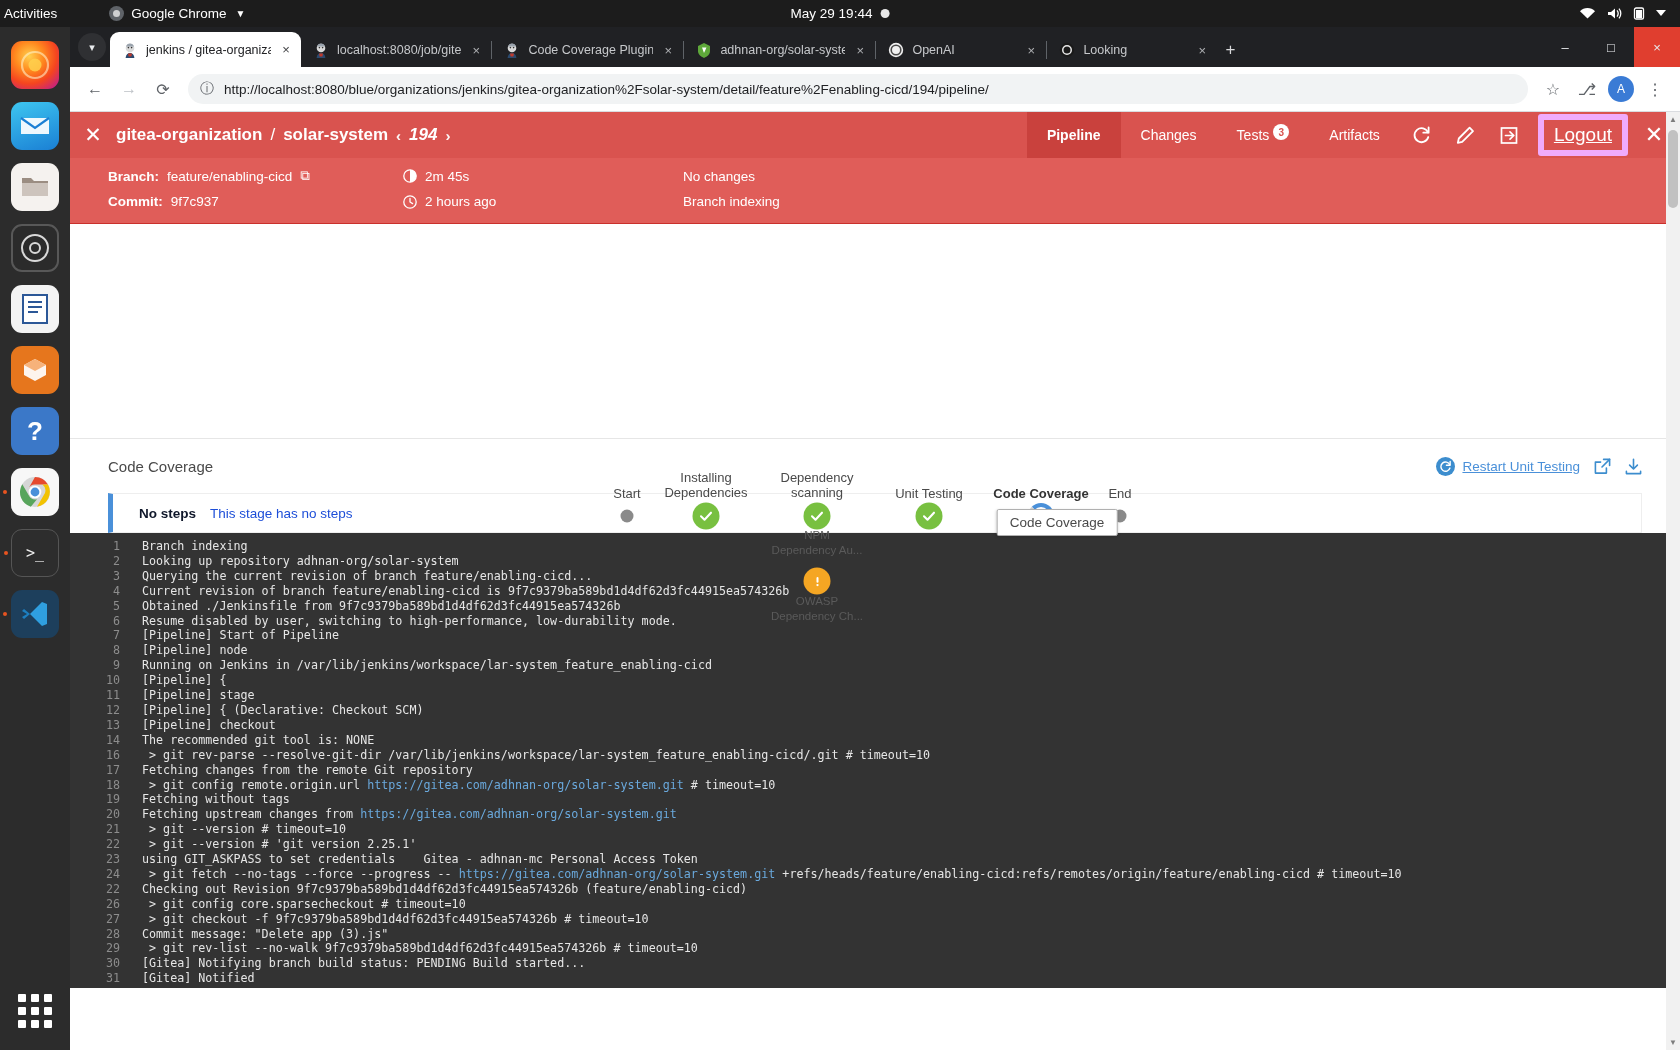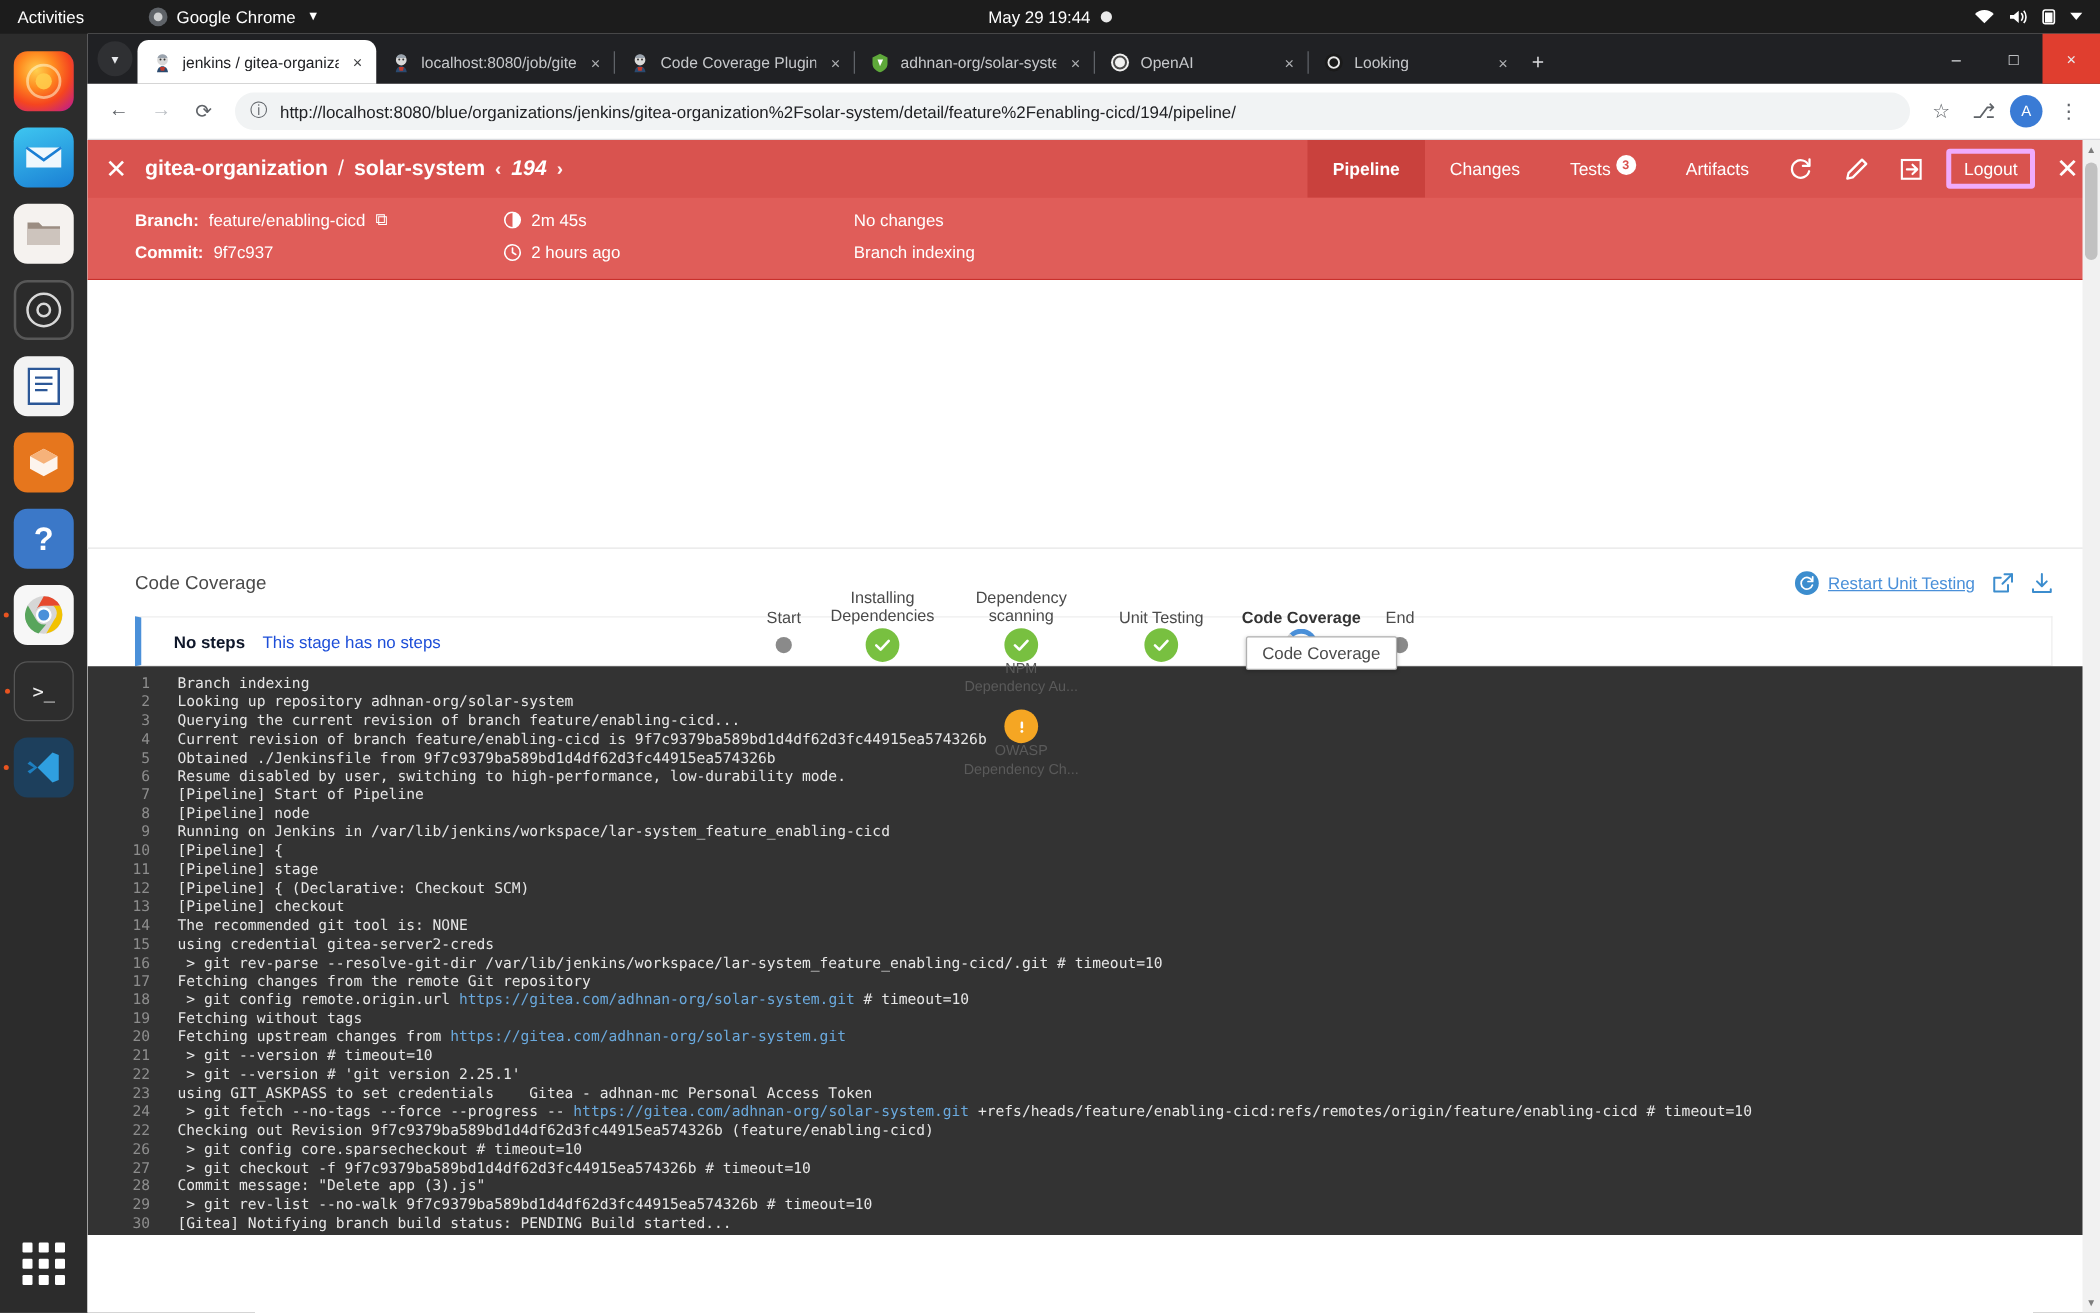--- a/index.html
+++ b/index.html
@@ -10,21 +10,21 @@
     background: #1c1c1c;
   }
 
   
   .gnome-topbar {
     position: absolute; top: 0; left: 0; width: 1680px; height: 27px;
     background: #1c1c1c; color: #ffffff;
     display: flex; align-items: center;
     font-size: 13.5px;
   }
-  .gnome-activities { margin-left: 14px; }
+  .gnome-activities { margin-left: 4px; }
   .gnome-app { display: flex; align-items: center; gap: 7px; margin-left: 52px; }
   .chrome-dot {
     width: 15px; height: 15px; border-radius: 50%;
     background: #5f6368; position: relative;
   }
   .chrome-dot::after {
     content: ""; position: absolute; left: 4px; top: 4px;
     width: 7px; height: 7px; border-radius: 50%; background: #cfd0d1;
   }
   .gnome-caret { font-size: 10px; margin-left: 2px; }
@@ -164,22 +164,22 @@
     background: #ffffff; color: #d9534f; border-radius: 50%;
     width: 16px; height: 16px; font-size: 10px; font-weight: bold;
     display: flex; align-items: center; justify-content: center;
     margin-left: 4px; align-self: flex-start; margin-top: 12px;
   }
   .bo-hicon {
     width: 44px; height: 46px; display: flex; align-items: center; justify-content: center;
     font-size: 17px;
   }
   .bo-logout {
-    border: 4px solid #f0abfc; border-radius: 3px; padding: 4px 10px;
-    font-size: 14px; margin-left: 6px;
+    border: 6px solid #f0abfc; border-radius: 3px; padding: 4px 10px;
+    font-size: 19px; margin-left: 6px; text-decoration: underline;
   }
   .bo-close-right {
     width: 52px; height: 46px; display: flex; align-items: center; justify-content: center;
     font-size: 22px; font-weight: 300;
   }
   .bo-meta {
     background: #e05d59; padding: 10px 38px 14px 38px; font-size: 13.5px;
     display: grid; grid-template-columns: 295px 280px 1fr; row-gap: 10px;
   }
   .meta-cell { display: flex; align-items: center; gap: 8px; }
@@ -663,21 +663,20 @@
         <div class="cline"><span class="cno">5</span><span class="ctext">Obtained ./Jenkinsfile from 9f7c9379ba589bd1d4df62d3fc44915ea574326b</span></div>
         <div class="cline"><span class="cno">6</span><span class="ctext">Resume disabled by user, switching to high-performance, low-durability mode.</span></div>
         <div class="cline"><span class="cno">7</span><span class="ctext">[Pipeline] Start of Pipeline</span></div>
         <div class="cline"><span class="cno">8</span><span class="ctext">[Pipeline] node</span></div>
         <div class="cline"><span class="cno">9</span><span class="ctext">Running on Jenkins in /var/lib/jenkins/workspace/lar-system_feature_enabling-cicd</span></div>
         <div class="cline"><span class="cno">10</span><span class="ctext">[Pipeline] {</span></div>
         <div class="cline"><span class="cno">11</span><span class="ctext">[Pipeline] stage</span></div>
         <div class="cline"><span class="cno">12</span><span class="ctext">[Pipeline] { (Declarative: Checkout SCM)</span></div>
         <div class="cline"><span class="cno">13</span><span class="ctext">[Pipeline] checkout</span></div>
         <div class="cline"><span class="cno">14</span><span class="ctext">The recommended git tool is: NONE</span></div>
-        <div class="cline"><span class="cno">15</span><span class="ctext">using credential gitea-server2-creds</span></div>
         <div class="cline"><span class="cno">16</span><span class="ctext"> &gt; git rev-parse --resolve-git-dir /var/lib/jenkins/workspace/lar-system_feature_enabling-cicd/.git # timeout=10</span></div>
         <div class="cline"><span class="cno">17</span><span class="ctext">Fetching changes from the remote Git repository</span></div>
         <div class="cline"><span class="cno">18</span><span class="ctext"> &gt; git config remote.origin.url <span class="clink">https://gitea.com/adhnan-org/solar-system.git</span> # timeout=10</span></div>
         <div class="cline"><span class="cno">19</span><span class="ctext">Fetching without tags</span></div>
         <div class="cline"><span class="cno">20</span><span class="ctext">Fetching upstream changes from <span class="clink">https://gitea.com/adhnan-org/solar-system.git</span></span></div>
         <div class="cline"><span class="cno">21</span><span class="ctext"> &gt; git --version # timeout=10</span></div>
         <div class="cline"><span class="cno">22</span><span class="ctext"> &gt; git --version # 'git version 2.25.1'</span></div>
         <div class="cline"><span class="cno">23</span><span class="ctext">using GIT_ASKPASS to set credentials    Gitea - adhnan-mc Personal Access Token</span></div>
         <div class="cline"><span class="cno">24</span><span class="ctext"> &gt; git fetch --no-tags --force --progress -- <span class="clink">https://gitea.com/adhnan-org/solar-system.git</span> +refs/heads/feature/enabling-cicd:refs/remotes/origin/feature/enabling-cicd # timeout=10</span></div>
         <div class="cline"><span class="cno">22</span><span class="ctext">Checking out Revision 9f7c9379ba589bd1d4df62d3fc44915ea574326b (feature/enabling-cicd)</span></div>

